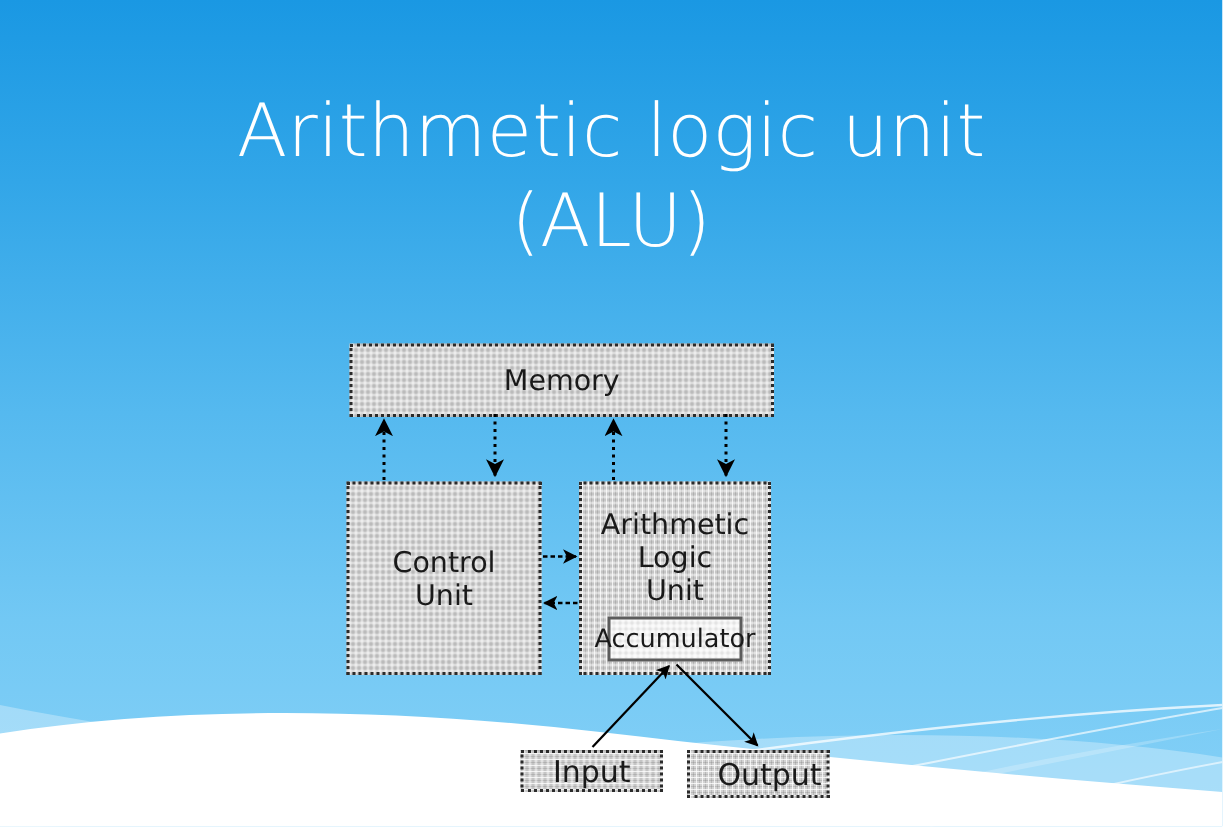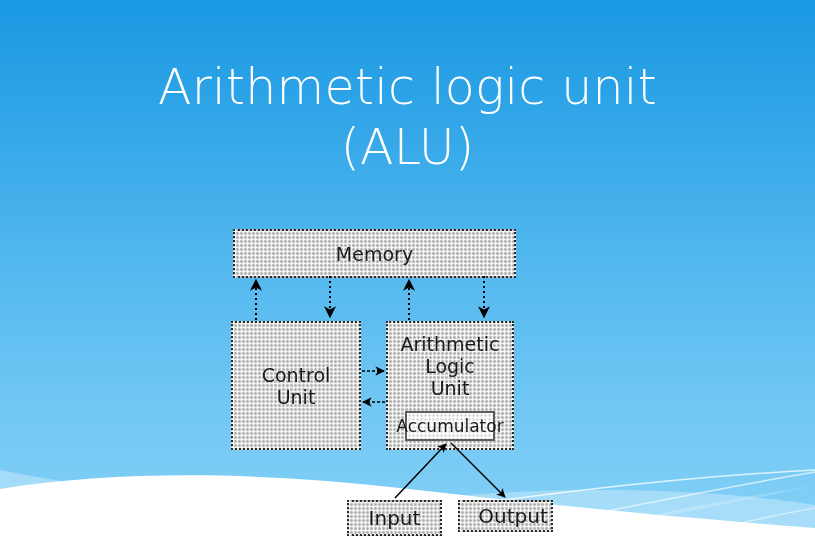--- a/index.html
+++ b/index.html
@@ -76,21 +76,21 @@
     width: 283px; height: 49px;
   }
   #box-control-unit {
     left: 231px; top: 321px;
     width: 130px; height: 129px; align-items: center;
   }
   #box-alu {
     left: 386px; top: 321px;
     width: 128px; height: 129px;
     align-items: flex-start;
-    padding-top: 10px;
+    padding-top: 16px;
     justify-content: center;
   }
   #alu-label {
     display: block;
     width: 100%;
     text-align: center;
   }
   #box-accumulator {
     position: absolute;
     left: 17px; top: 88px;
@@ -107,21 +107,21 @@
     background-position: 0 0, 0 0, 2px 2px, 2px 2px;
     display: flex;
     align-items: center;
     justify-content: center;
     font-family: "DejaVu Sans", sans-serif;
     font-size: 17px;
     color: #1a1a1a;
   }
   #box-input {
     left: 347px; top: 500px;
-    width: 95px; height: 36px;
+    width: 95px; height: 28px;
     font-size: 20px;
     align-items: center;
   }
   #box-output {
     left: 458px; top: 500px;
     width: 95px; height: 32px;
     font-size: 20px;
     padding-left: 15px;
   }
   #connectors {

